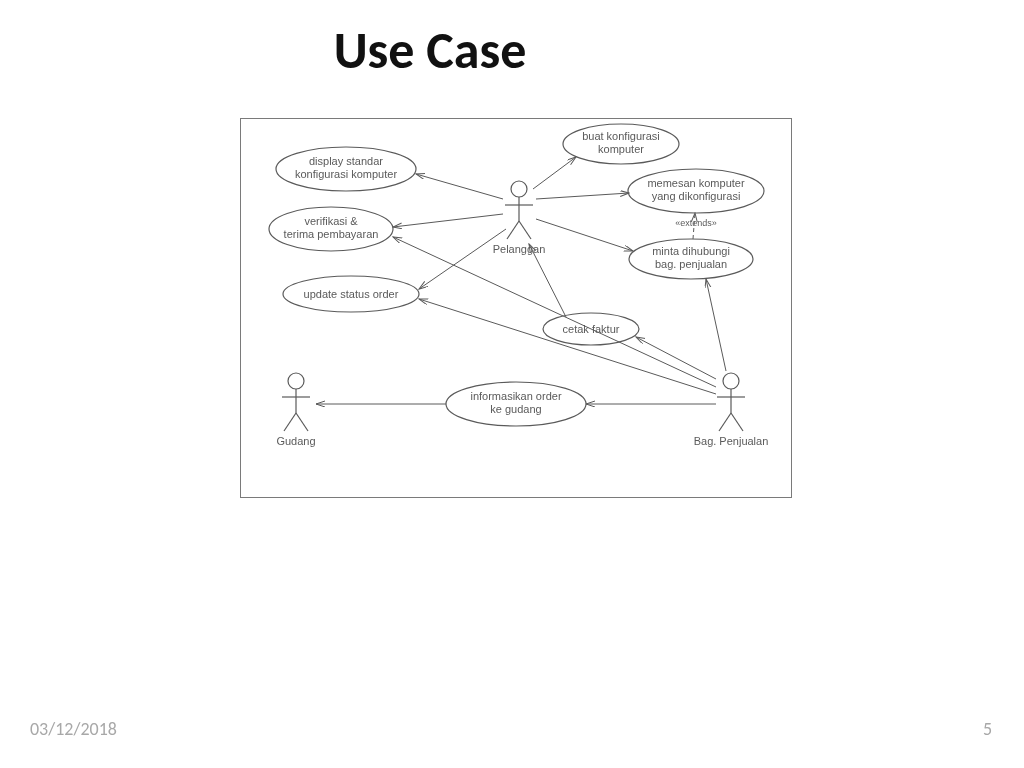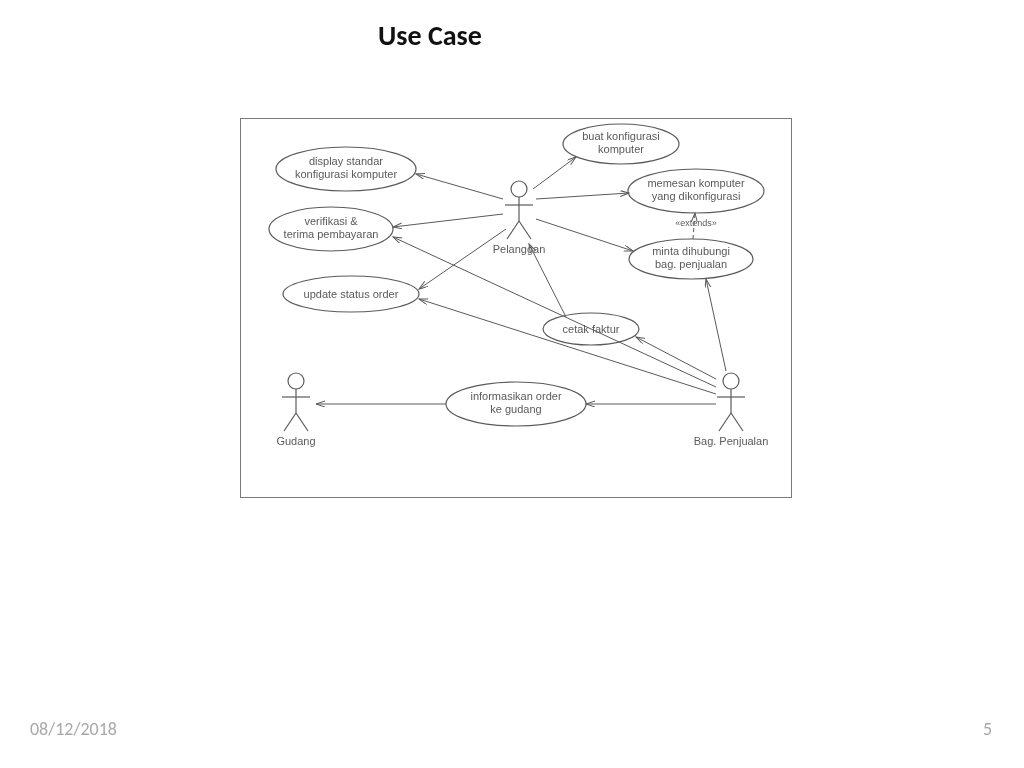--- a/index.html
+++ b/index.html
@@ -12,21 +12,21 @@
     color: #000;
     position: relative;
     overflow: hidden;
   }
   .slide-title {
     position: absolute;
     top: 18px;
     left: 0;
     width: 860px;
     text-align: center;
-    font-size: 28px;
+    font-size: 52px;
     font-weight: 700;
     color: #111;
   }
   .date-footer {
     position: absolute;
     left: 30px;
     bottom: 28px;
     font-size: 18px;
     color: #a8a8a8;
   }
@@ -167,14 +167,14 @@
     <line x1="475" y1="275" x2="178" y2="180" stroke="#5a5a5a" stroke-width="1" marker-end="url(#arrow)"></line>
     <line x1="475" y1="285" x2="345" y2="285" stroke="#5a5a5a" stroke-width="1" marker-end="url(#arrow)"></line>
     <line x1="475" y1="268" x2="152" y2="118" stroke="#5a5a5a" stroke-width="1" marker-end="url(#arrow)"></line>
 
     <line x1="325" y1="198" x2="288" y2="125" stroke="#5a5a5a" stroke-width="1" marker-end="url(#arrow)"></line>
 
     <line x1="205" y1="285" x2="75" y2="285" stroke="#5a5a5a" stroke-width="1" marker-end="url(#arrow)"></line>
   </svg>
 </div>
 
-<div class="date-footer">08/12/2018</div>
+<div class="date-footer">03/12/2018</div>
 <div class="page-number">5</div>
 
 </body></html>

